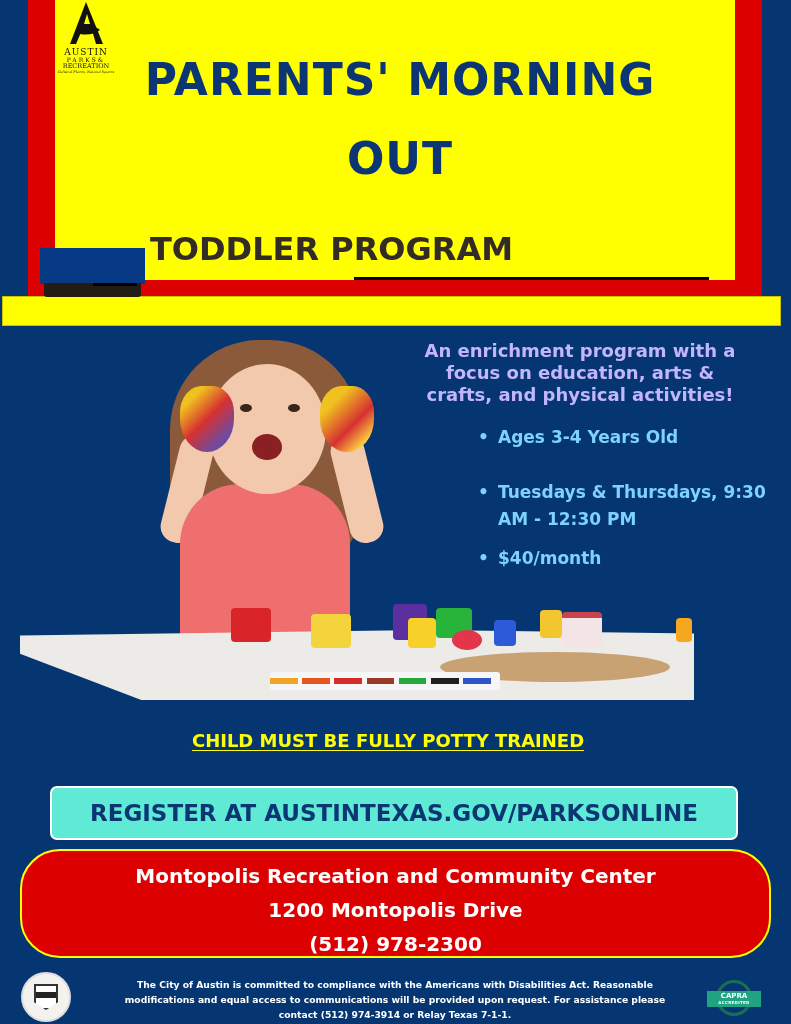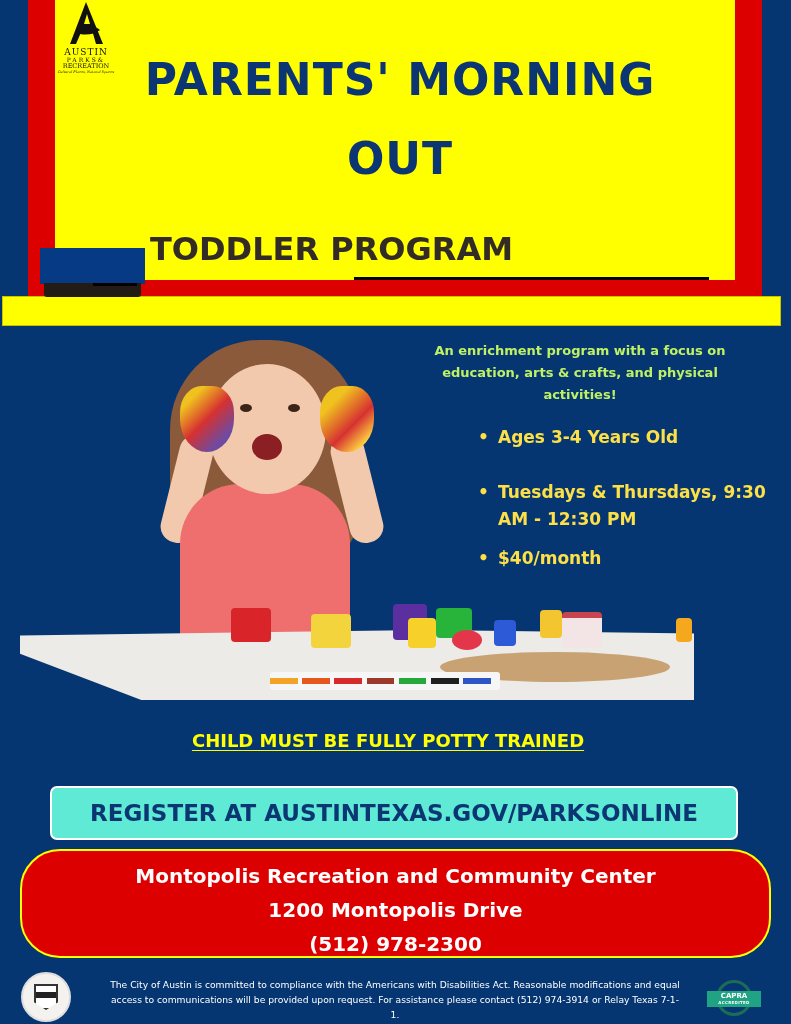--- a/index.html
+++ b/index.html
@@ -42,23 +42,23 @@
   .hand.r { left: 300px; top: 52px; background: linear-gradient(135deg, #f0c21f 25%, #d63131 60%, #ffd23f 85%); }
   .arm { position: absolute; width: 34px; height: 110px; background: #f2c9ad; border-radius: 16px; }
   .arm.l { left: 150px; top: 100px; transform: rotate(14deg); }
   .arm.r { left: 320px; top: 100px; transform: rotate(-14deg); }
   .jar { position: absolute; border-radius: 4px; }
   .palette { position: absolute; left: 420px; top: 318px; width: 230px; height: 30px; background: #c9a274; border-radius: 50%; }
   .paint-tray { position: absolute; left: 250px; top: 338px; width: 230px; height: 18px; background: #f6f6f6; border-radius: 3px;
                 background-image: linear-gradient(90deg, #f3a326 0 12%, transparent 12% 14%, #e5571d 14% 26%, transparent 26% 28%, #d72b2b 28% 40%, transparent 40% 42%, #9b3a2a 42% 54%, transparent 54% 56%, #27a83b 56% 68%, transparent 68% 70%, #1f1f1f 70% 82%, transparent 82% 84%, #2d55c8 84% 96%, transparent 96%);
                 background-size: 100% 6px; background-repeat: no-repeat; background-position: 0 6px; }
 
-  .desc { position: absolute; left: 410px; top: 340px; width: 340px; text-align: center; color: #bef264;
-          font-size: 13px; font-weight: bold; line-height: 22px; }
-  .bullets { position: absolute; left: 478px; top: 424px; width: 300px; list-style: none; color: #fde047; font-size: 17px; font-weight: bold; }
+  .desc { position: absolute; left: 410px; top: 340px; width: 340px; text-align: center; color: #c4b5fd;
+          font-size: 18px; font-weight: bold; line-height: 22px; }
+  .bullets { position: absolute; left: 478px; top: 424px; width: 300px; list-style: none; color: #7dd3fc; font-size: 17px; font-weight: bold; }
   .bullets li { position: relative; padding-left: 20px; line-height: 27px; }
   .bullets li::before { content: "•"; position: absolute; left: 0; top: 0; }
   .bullets li.b1 { margin-bottom: 28px; }
   .bullets li.b2 { margin-bottom: 12px; }
 
   .potty { position: absolute; left: 0; top: 730px; width: 776px; text-align: center; color: #ffff00; font-size: 18px;
            font-weight: bold; text-decoration: underline; text-underline-offset: 3px; }
 
   .register { position: absolute; left: 50px; top: 786px; width: 688px; height: 54px; background: #5eead4;
               border: 2px solid #ffffff; border-radius: 7px; color: #0b3673; font-size: 23px; font-weight: bold;
@@ -68,21 +68,21 @@
               border: 2px solid #ffff00; border-radius: 40px; color: #ffffff; text-align: center; font-size: 20px;
               font-weight: bold; padding-top: 8px; line-height: 34px; }
   .location div { display: block; }
 
   .seal { position: absolute; left: 21px; top: 972px; width: 50px; height: 50px; border-radius: 50%; background: #f4f2ee; border: 2px solid #ddd; }
   .seal-inner { position: absolute; left: 11px; top: 10px; width: 24px; height: 26px; background: #ffffff; border: 2px solid #333;
                 clip-path: polygon(0 0, 100% 0, 100% 70%, 50% 100%, 0 70%); }
   .seal-band { position: absolute; left: 13px; top: 18px; width: 20px; height: 6px; background: #222; }
 
   .footer-text { position: absolute; left: 110px; top: 977px; width: 570px; text-align: center; color: #ffffff; font-size: 9.2px;
-                 font-weight: normal; line-height: 15px; }
+                 font-weight: bold; line-height: 15px; }
 
   .capra { position: absolute; left: 707px; top: 980px; width: 54px; height: 40px; }
   .capra-ring { position: absolute; left: 9px; top: 0; width: 36px; height: 36px; border-radius: 50%; border: 3px solid #1b6e54; }
   .capra-band { position: absolute; left: 0; top: 11px; width: 54px; height: 16px; background: #1fa383; color: #fff; font-size: 7px;
                 font-weight: bold; text-align: center; line-height: 8px; padding-top: 1px; }
   .capra-band span { display: block; font-size: 4px; line-height: 6px; letter-spacing: 0.3px; }
 </style>
 </head>
 <body>
 

